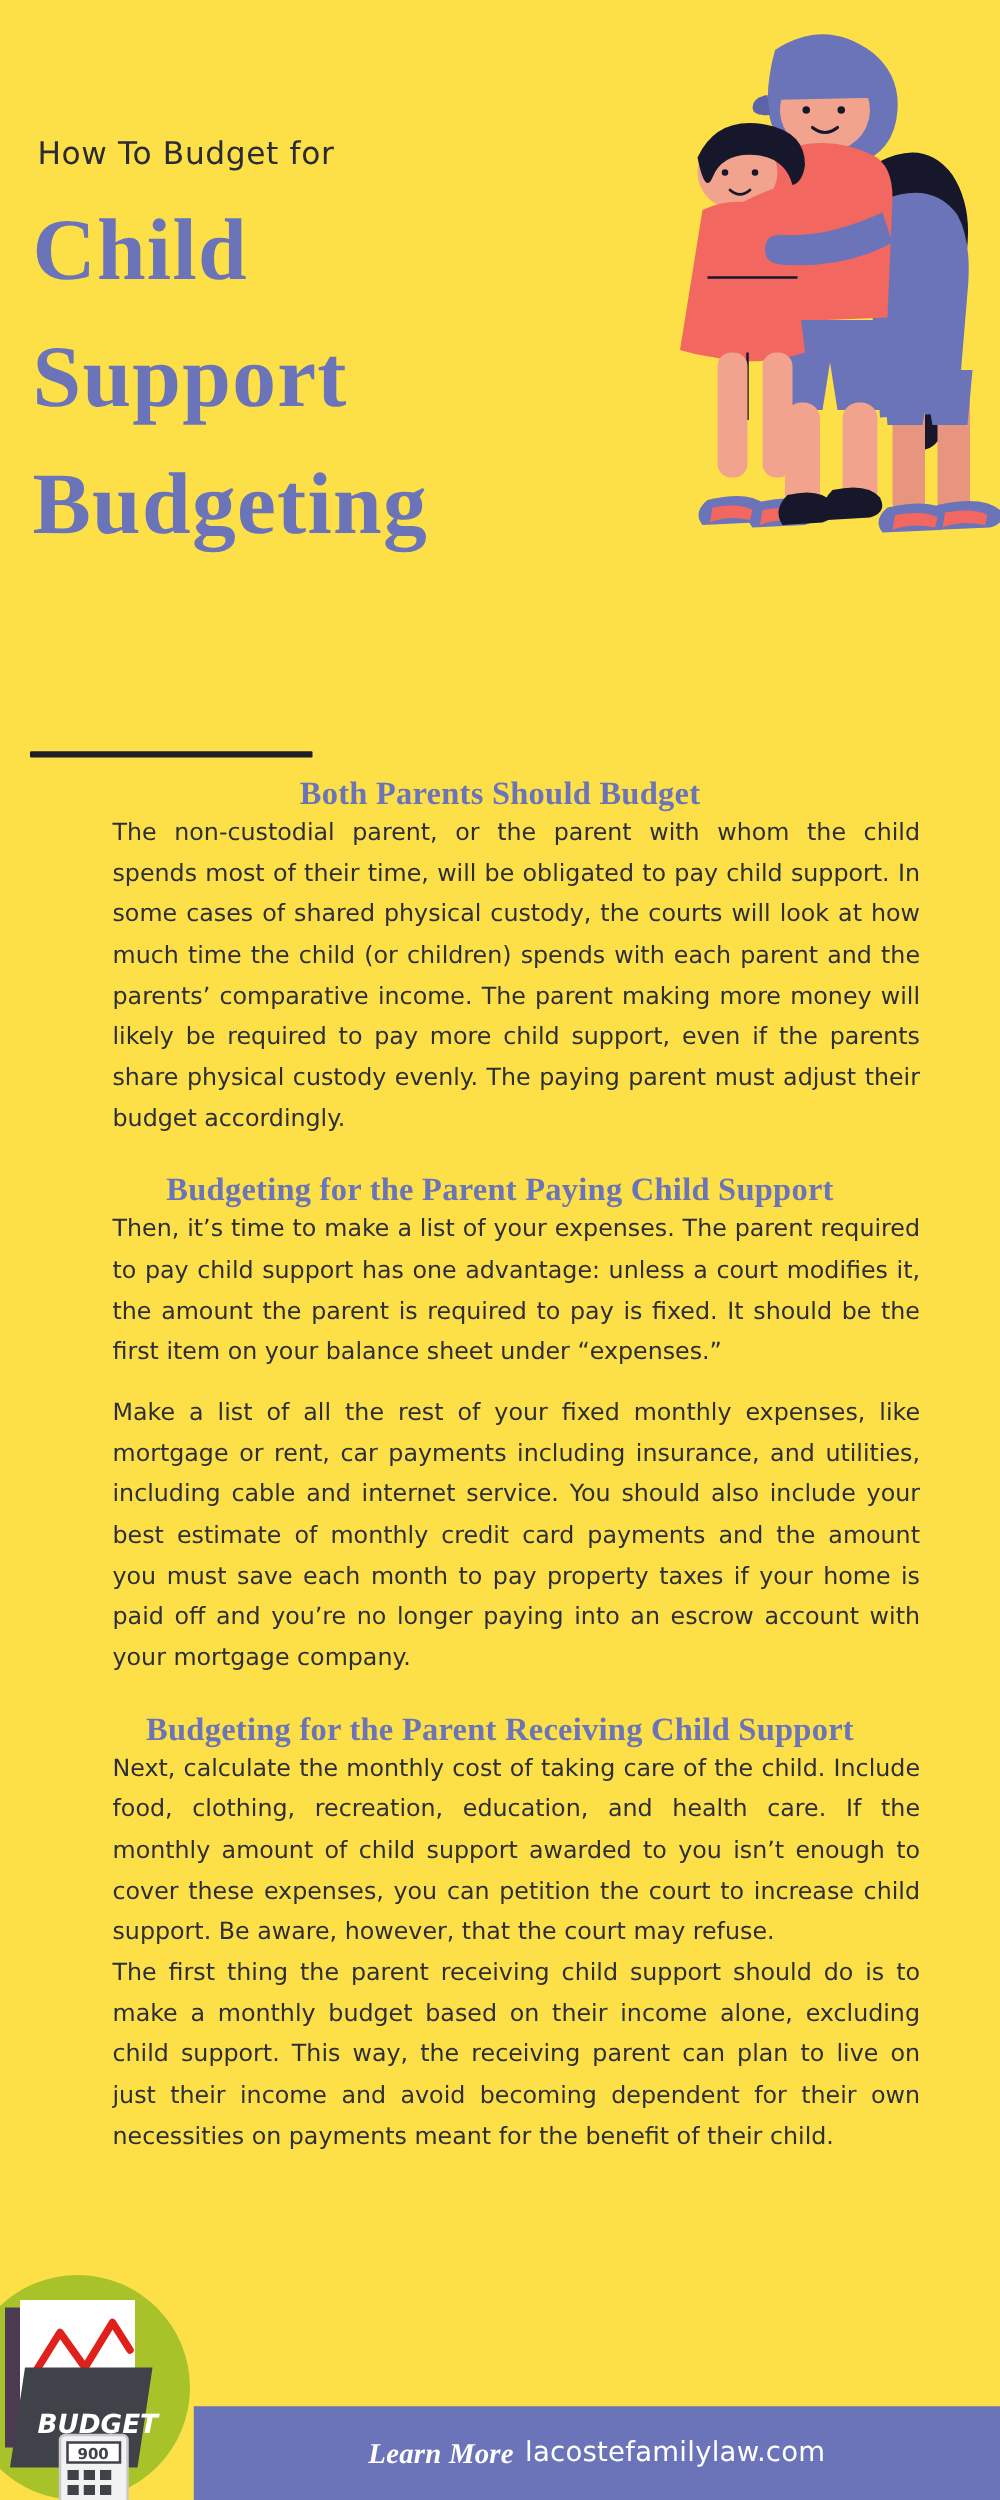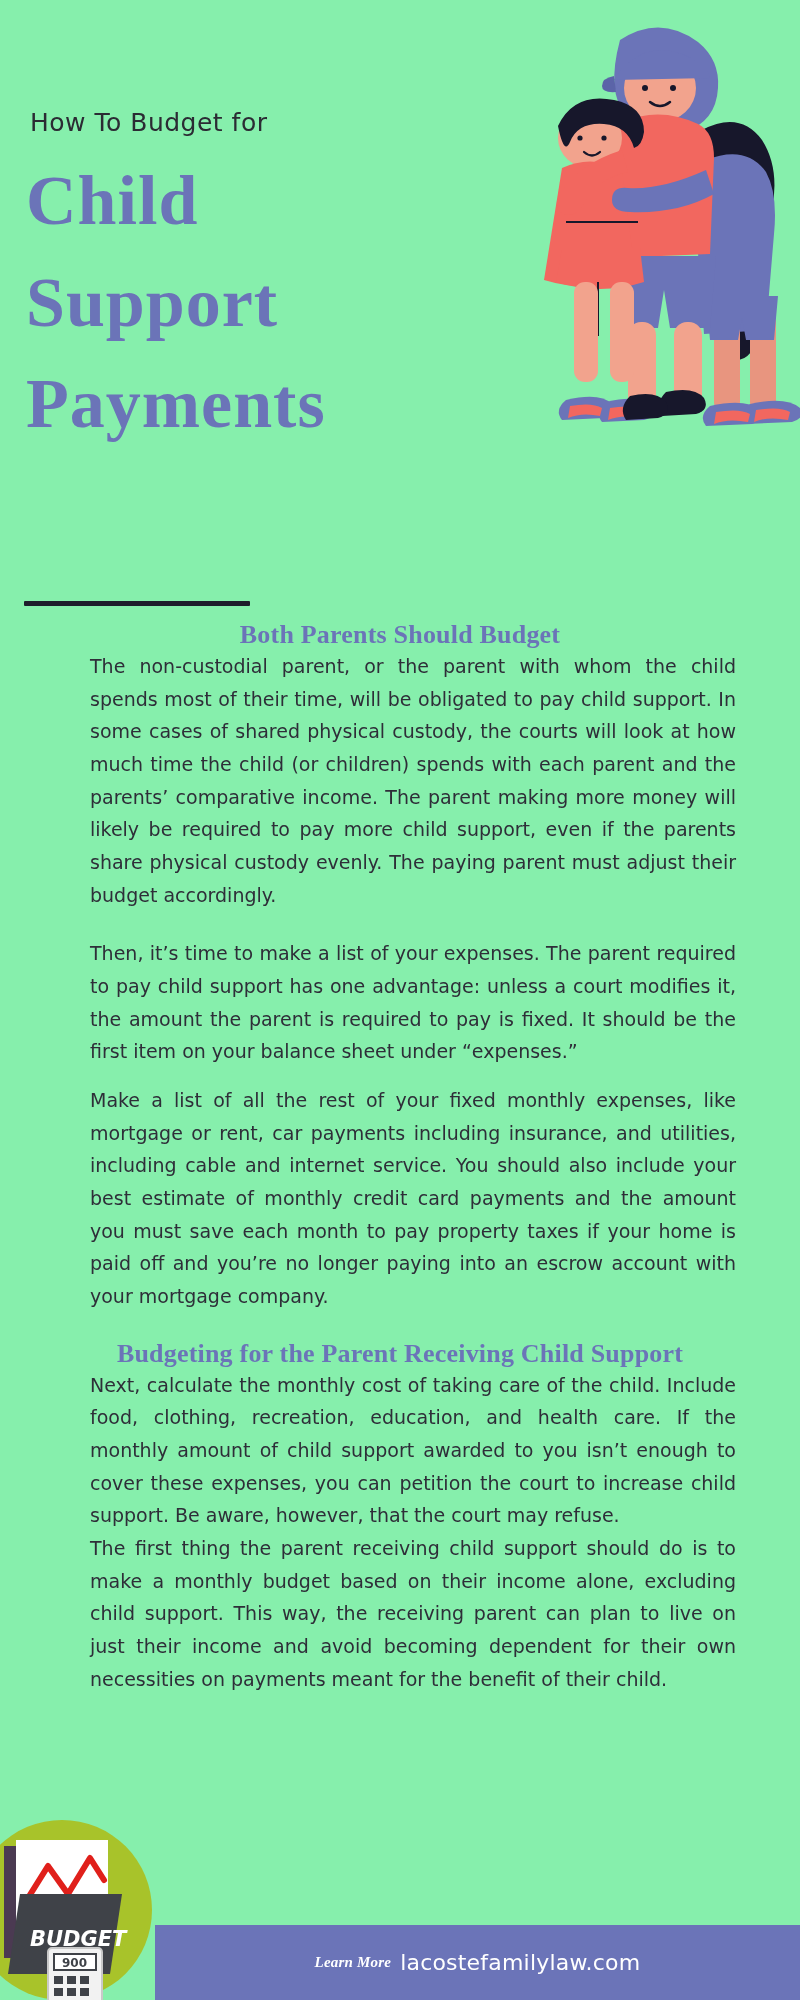--- a/index.html
+++ b/index.html
@@ -3,21 +3,21 @@
 <meta charset="utf-8">
 <style>
   html,body{margin:0;padding:0;}
   body{
     width:800px;height:2000px;
     background:#ffffff;
     font-family:"DejaVu Sans", sans-serif;
     overflow:hidden;
     position:relative;
   }
-  .page{position:relative;width:800px;height:2000px;overflow:hidden;background:#86efac;}
+  .page{position:relative;width:800px;height:2000px;overflow:hidden;background:#fde047;}
 
   
   .hero{position:relative;height:620px;}
   .kicker{
     position:absolute;left:30px;top:108px;
     font-family:"DejaVu Sans", sans-serif;
     font-size:25px;color:#2b2b33;letter-spacing:.5px;font-weight:400;
   }
   .bigtitle{
     position:absolute;left:26px;top:150px;width:560px;
@@ -61,21 +61,21 @@
     background:#6b74b8;
   }
   .footbar-text{
     position:absolute;left:0;top:0;width:645px;height:75px;
     display:flex;align-items:center;justify-content:center;
     color:#ffffff;font-size:22px;letter-spacing:.2px;
     font-family:"DejaVu Sans", sans-serif;
   }
   .footbar-text .em{
     font-family:"Liberation Serif", serif;
-    font-style:italic;font-weight:700;margin-right:9px;font-size:15px;text-align:center;
+    font-style:italic;font-weight:700;margin-right:9px;font-size:23px;text-align:center;
   }
   .logo{position:absolute;left:-10px;bottom:-6px;width:200px;height:200px;}
   .logo svg{display:block;}
 </style>
 </head>
 <body>
 
 <div class="page">
 
   <div class="hero">
@@ -139,34 +139,35 @@
         <path d="M196 382 q28 -6 38 6 q6 12 -8 16 l-34 2 q-8 -12 4 -24 z" fill="#17172b"></path>
         <path d="M160 386 q26 -6 36 6 q6 12 -8 16 l-32 2 q-8 -12 4 -24 z" fill="#17172b"></path>
       </svg>
     </div>
 
     <div class="kicker">How To Budget for</div>
 
     <div class="bigtitle">
       <span class="ln">Child</span>
       <span class="ln">Support</span>
-      <span class="ln">Payments</span>
+      <span class="ln">Budgeting</span>
     </div>
 
     <div class="rule"></div>
   </div>
 
   <div class="content">
 
     <div class="sec-wrap">
       <h2 class="sec">Both Parents Should Budget</h2>
       <p class="body blk">The non-custodial parent, or the parent with whom the child spends most of their time, will be obligated to pay child support. In some cases of shared physical custody, the courts will look at how much time the child (or children) spends with each parent and the parents’ comparative income. The parent making more money will likely be required to pay more child support, even if the parents share physical custody evenly. The paying parent must adjust their budget accordingly.</p>
     </div>
 
     <div class="sec-wrap blk-gap">
+      <h2 class="sec">Budgeting for the Parent Paying Child Support</h2>
       <p class="body">Then, it’s time to make a list of your expenses. The parent required to pay child support has one advantage: unless a court modifies it, the amount the parent is required to pay is fixed. It should be the first item on your balance sheet under “expenses.”</p>
       <p class="body last">Make a list of all the rest of your fixed monthly expenses, like mortgage or rent, car payments including insurance, and utilities, including cable and internet service. You should also include your best estimate of monthly credit card payments and the amount you must save each month to pay property taxes if your home is paid off and you’re no longer paying into an escrow account with your mortgage company.</p>
     </div>
 
     <div class="sec-wrap blk-gap">
       <h2 class="sec">Budgeting for the Parent Receiving Child Support</h2>
       <p class="body last">Next, calculate the monthly cost of taking care of the child. Include food, clothing, recreation, education, and health care. If the monthly amount of child support awarded to you isn’t enough to cover these expenses, you can petition the court to increase child support. Be aware, however, that the court may refuse.</p>
       <p class="body blk">The first thing the parent receiving child support should do is to make a monthly budget based on their income alone, excluding child support. This way, the receiving parent can plan to live on just their income and avoid becoming dependent for their own necessities on payments meant for the benefit of their child.</p>
     </div>
 

